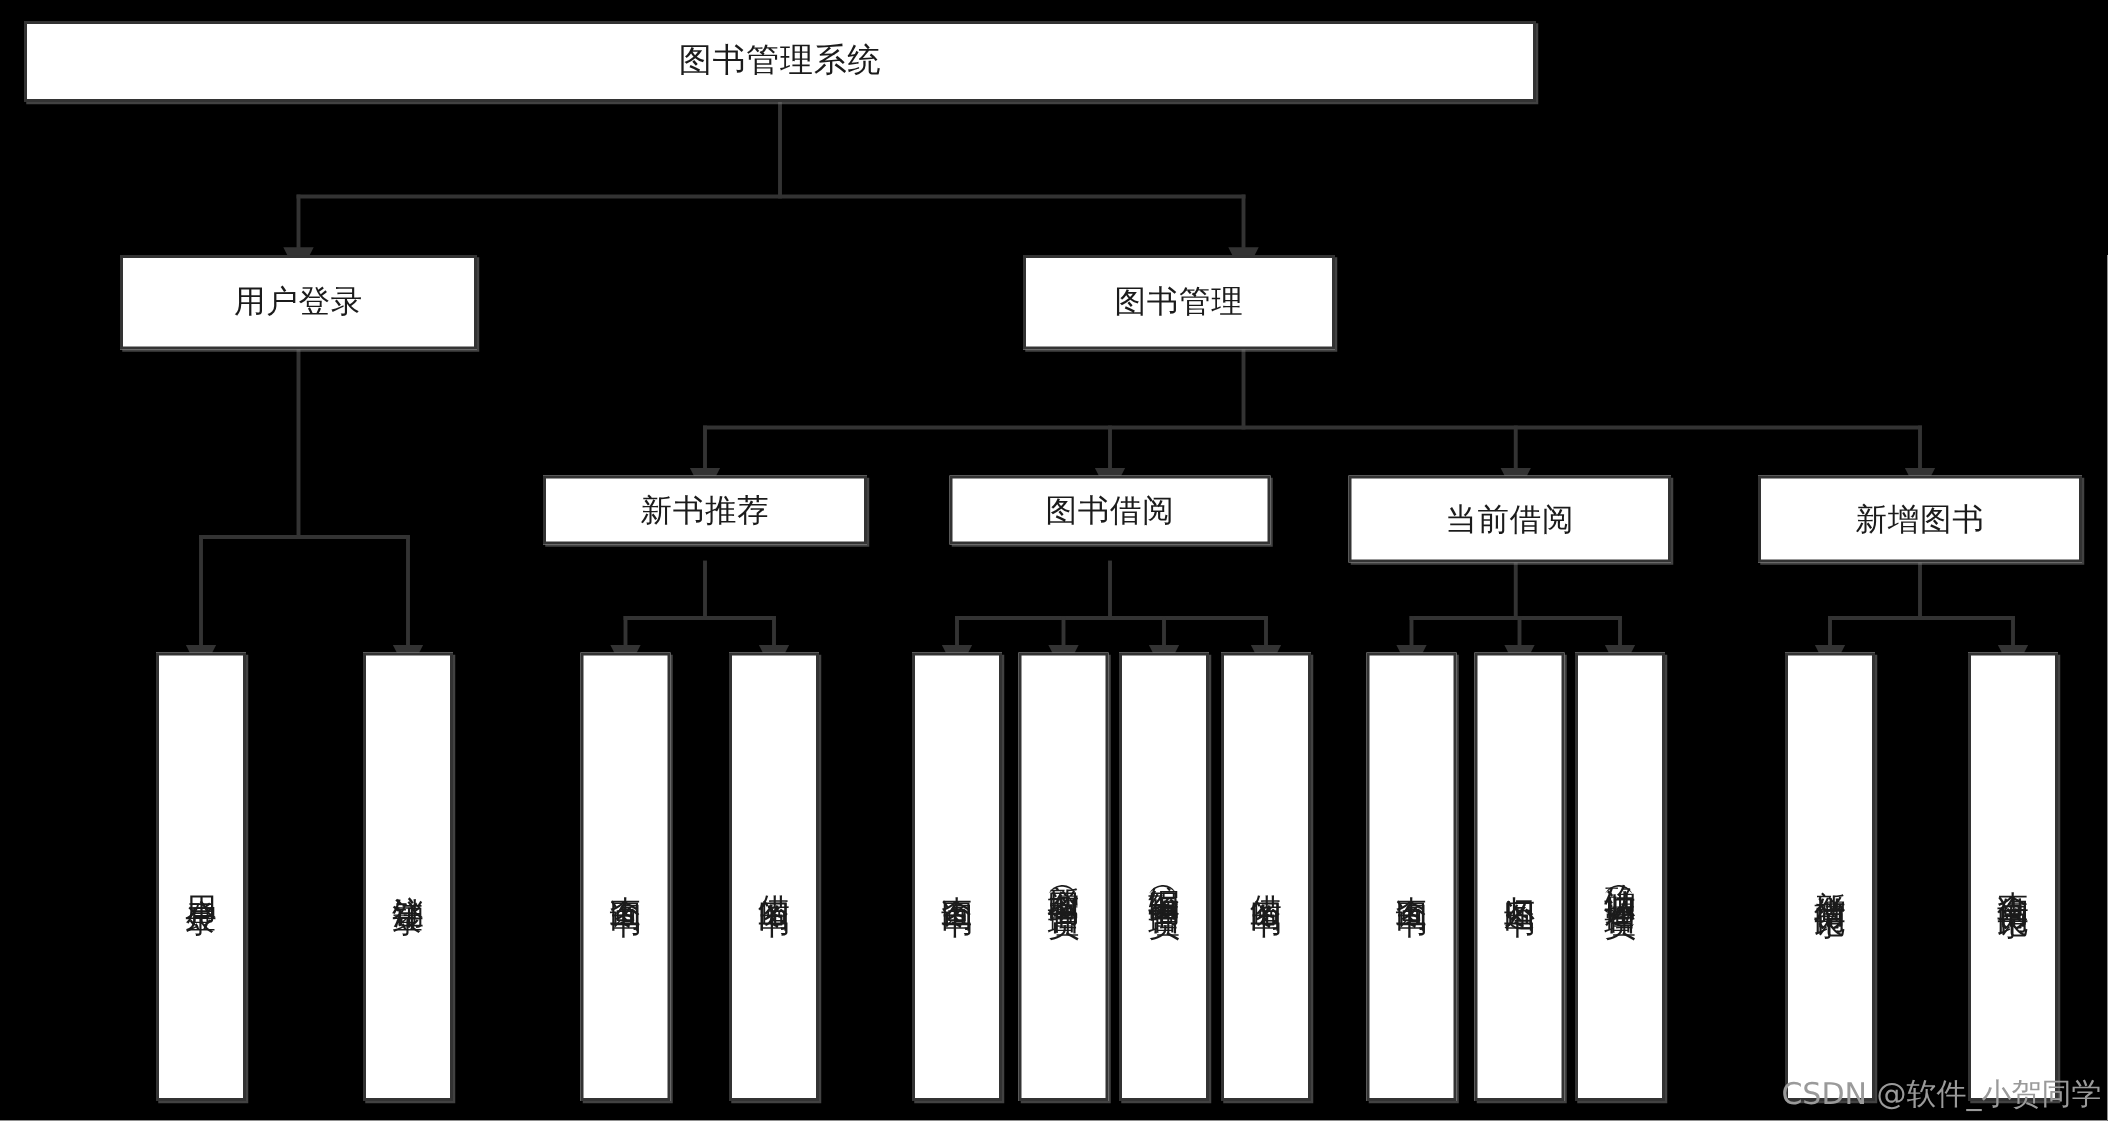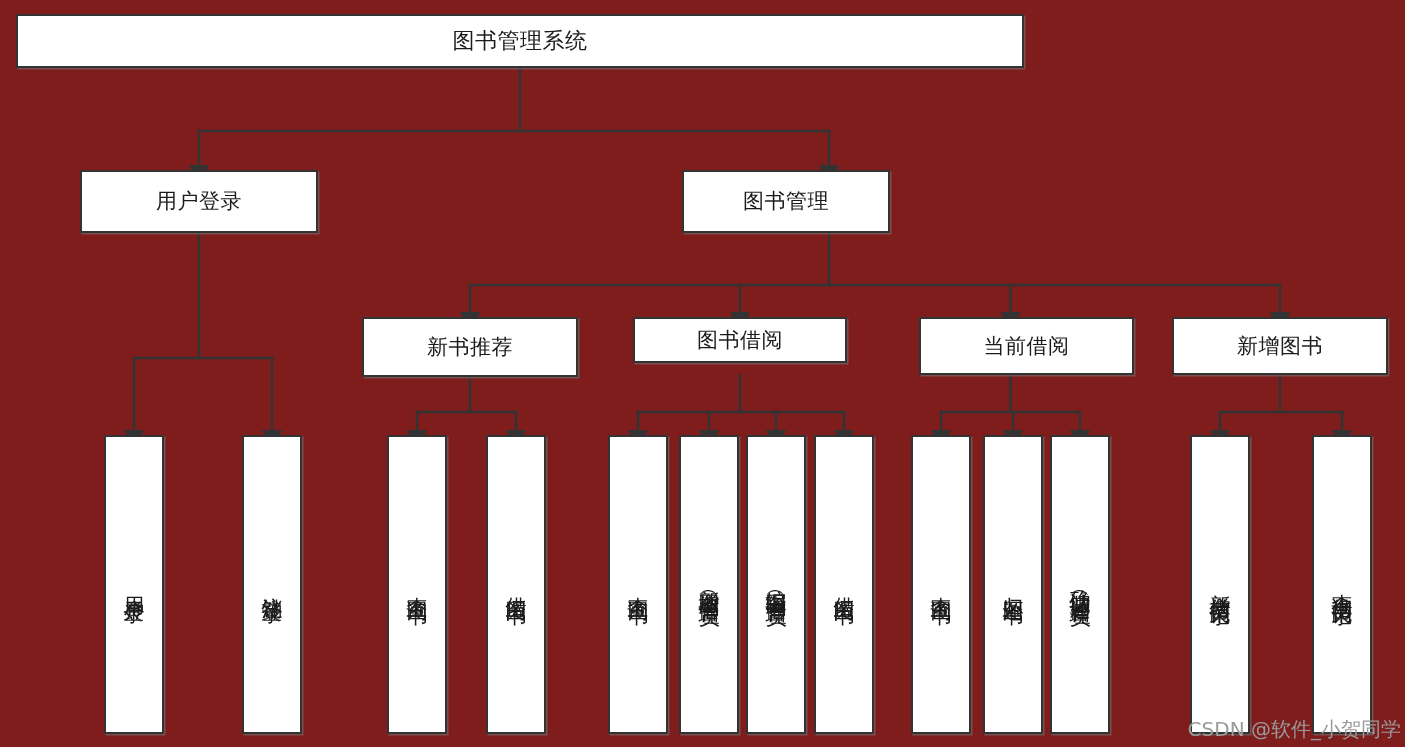--- a/index.html
+++ b/index.html
@@ -8,21 +8,21 @@
     padding: 0;
     background: #ffffff;
   }
   body {
     font-family: "DejaVu Sans", "Liberation Sans", sans-serif;
   }
   #diagram-root {
     position: relative;
     width: 1405px;
     height: 747px;
-    background: #7f1d1d;
+    background: #000000;
     overflow: hidden;
   }
   #edge-layer {
     position: absolute;
     left: 0;
     top: 0;
     width: 1405px;
     height: 747px;
     pointer-events: none;
   }
@@ -125,27 +125,27 @@
   <div id="nodes-layer">
       <div class="node horizontal root" style="left: 16px; top: 14px; width: 1008px; height: 54px;">
         <span class="node-label">图书管理系统</span>
       </div>
       <div class="node horizontal" style="left: 80px; top: 170px; width: 238px; height: 63px;">
         <span class="node-label">用户登录</span>
       </div>
       <div class="node horizontal" style="left: 682px; top: 170px; width: 208px; height: 63px;">
         <span class="node-label">图书管理</span>
       </div>
-      <div class="node horizontal" style="left: 362px; top: 317px; width: 216px; height: 60px;">
+      <div class="node horizontal" style="left: 362px; top: 317px; width: 216px; height: 46px;">
         <span class="node-label">新书推荐</span>
       </div>
       <div class="node horizontal" style="left: 633px; top: 317px; width: 214px; height: 46px;">
         <span class="node-label">图书借阅</span>
       </div>
-      <div class="node horizontal" style="left: 919px; top: 317px; width: 215px; height: 58px;">
+      <div class="node horizontal" style="left: 899px; top: 317px; width: 215px; height: 58px;">
         <span class="node-label">当前借阅</span>
       </div>
       <div class="node horizontal" style="left: 1172px; top: 317px; width: 216px; height: 58px;">
         <span class="node-label">新增图书</span>
       </div>
       <div class="node vertical" style="left: 104px; top: 435px; width: 60px; height: 299px;">
         <span class="node-label">用户登录</span>
       </div>
       <div class="node vertical" style="left: 242px; top: 435px; width: 60px; height: 299px;">
         <span class="node-label">注销登录</span>

